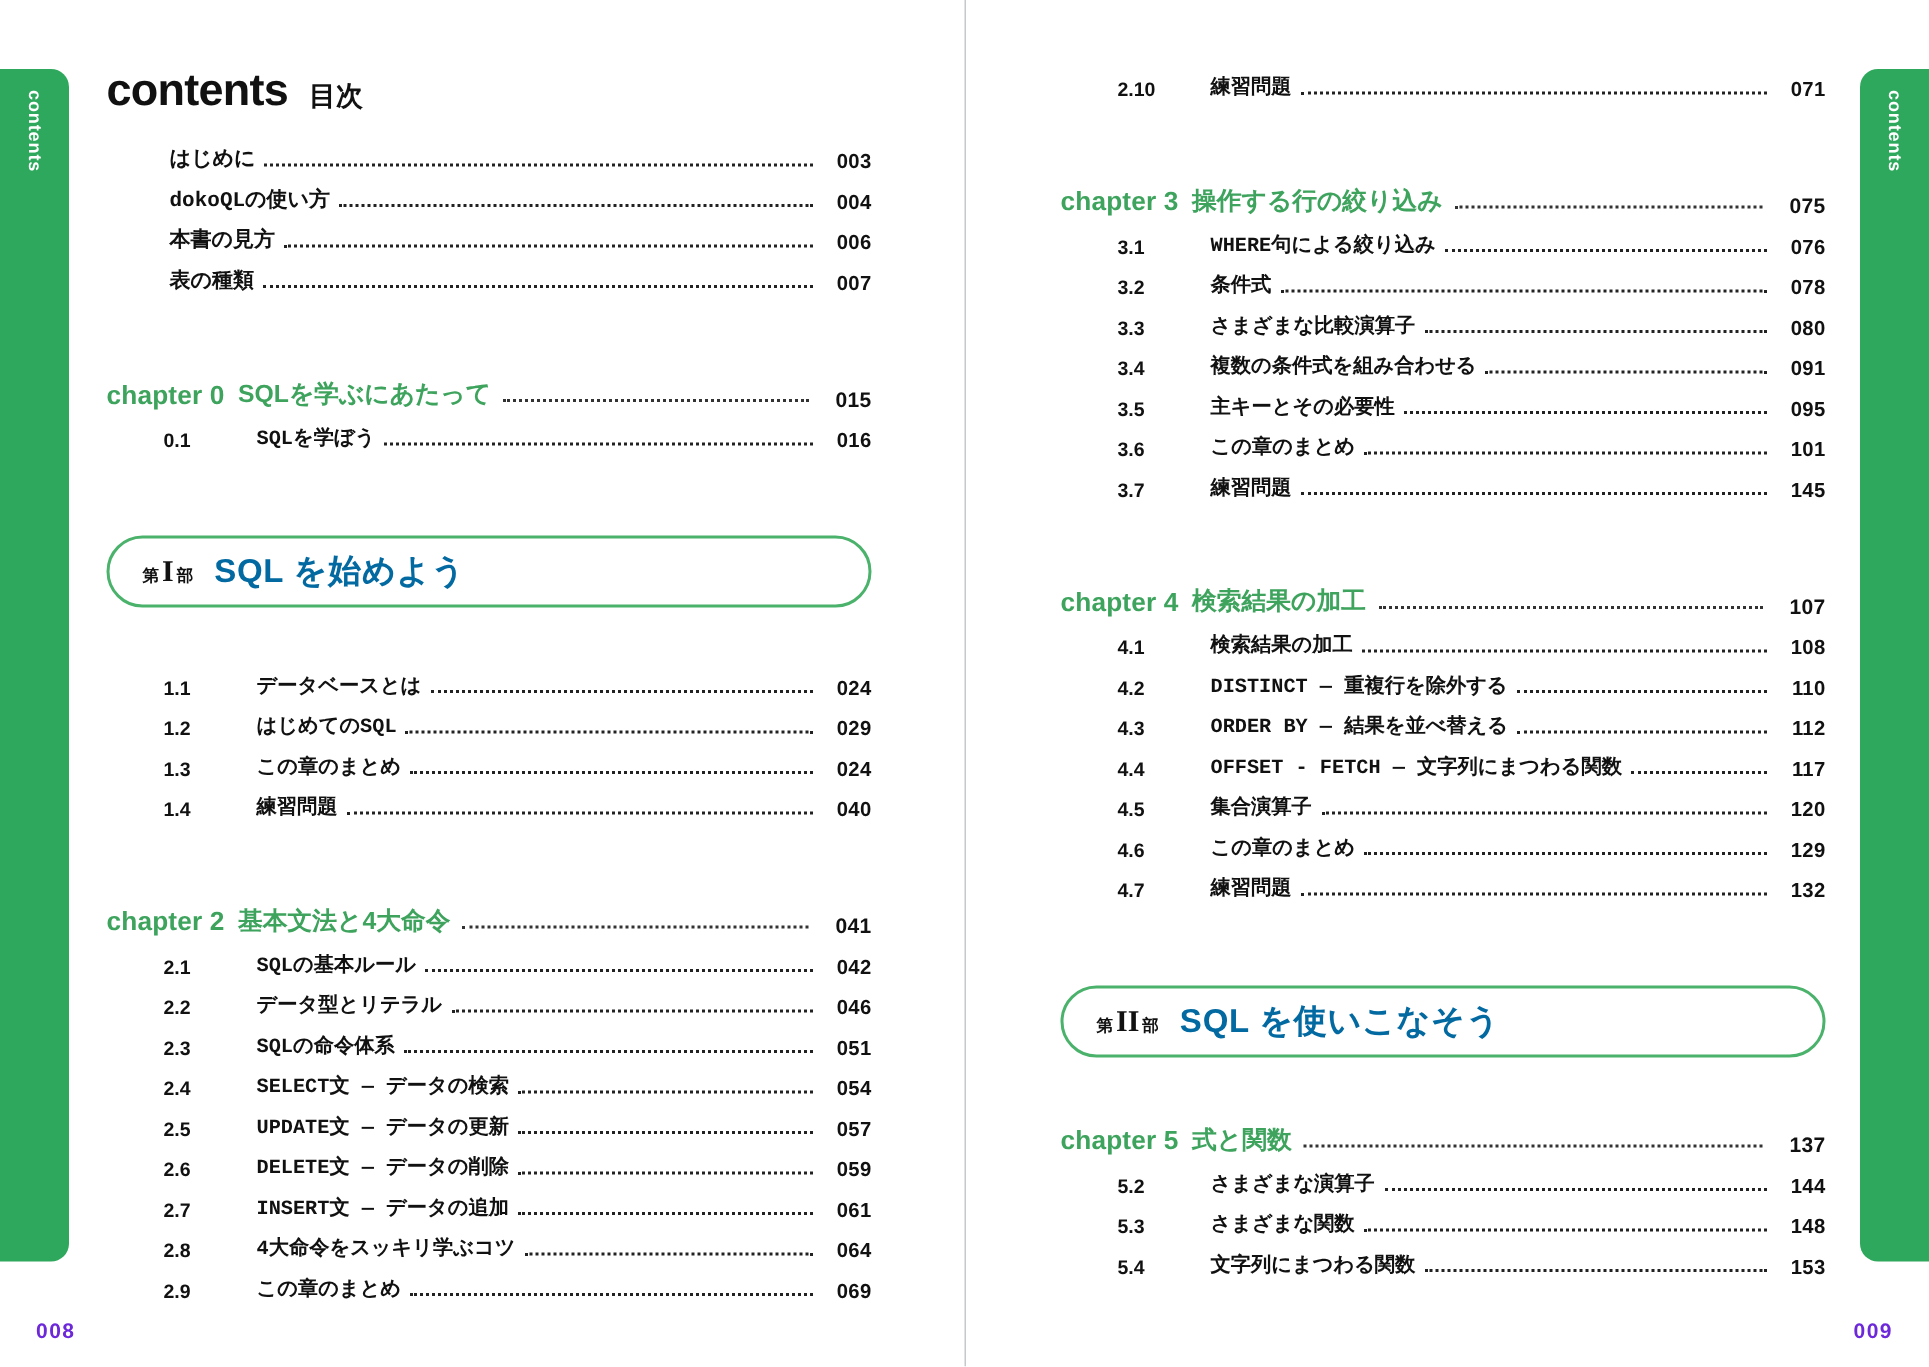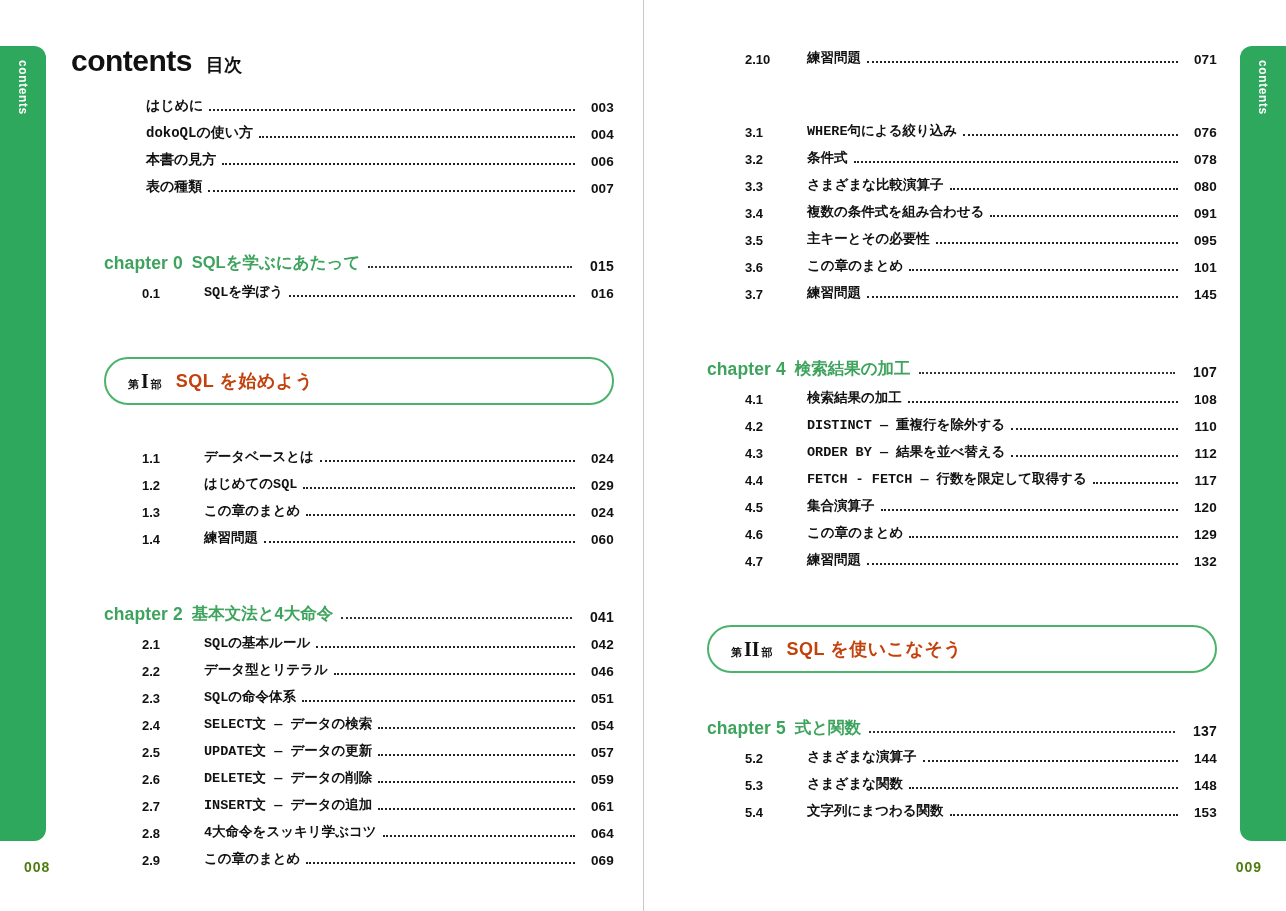--- a/index.html
+++ b/index.html
@@ -199,34 +199,34 @@
     align-items: baseline;
   }
   .part-label .small { font-size: 11px; }
   .part-label .roman {
     font-size: 20px;
     font-family: "Liberation Serif", "DejaVu Serif", serif;
     font-weight: 700;
     margin: 0 2px;
   }
   .part-title {
-    color: #c2410c;
-    font-size: 18px;
+    color: #0369a1;
+    font-size: 22px;
     font-weight: 600;
     margin-left: 14px;
     letter-spacing: 0.5px;
   }
 
   
   .folio {
     position: absolute;
-    bottom: 36px;
+    bottom: 16px;
     font-size: 14px;
     font-weight: 600;
-    color: #4d7c0f;
+    color: #6d28d9;
     letter-spacing: 1px;
   }
   .folio-left  { left: 24px; }
   .folio-right { right: 24px; }
 
   .gap-lg { height: 34px; }
   .gap-md { height: 22px; }
   .gap-sm { height: 12px; }
 </style>
 </head>
@@ -240,21 +240,21 @@
 
     <div class="side-tab side-tab-left">
       <span>contents</span>
     </div>
 
     <div class="masthead">
       <div class="masthead-en">contents</div>
       <div class="masthead-ja">目次</div>
     </div>
 
-    <div class="col col-left" style="top:88px;margin-left:33px;">
+    <div class="col col-left" style="top:88px;">
 
       <div>
         <div class="toc-row toc-front">
           <div class="title">はじめに</div>
           <div class="leader"></div>
           <div class="pg">003</div>
         </div>
         <div class="toc-row toc-front">
           <div class="title">dokoQLの使い方</div>
           <div class="leader"></div>
@@ -317,21 +317,21 @@
       <div class="toc-row toc-section">
         <div class="num">1.3</div>
         <div class="title">この章のまとめ</div>
         <div class="leader"></div>
         <div class="pg">024</div>
       </div>
       <div class="toc-row toc-section">
         <div class="num">1.4</div>
         <div class="title">練習問題</div>
         <div class="leader"></div>
-        <div class="pg">060</div>
+        <div class="pg">040</div>
       </div>
 
       <div class="gap-lg"></div>
       <div class="gap-sm"></div>
 
       <div class="toc-row toc-chapter">
         <div class="ch-label">chapter 2</div>
         <div class="ch-title">基本文法と4大命令</div>
         <div class="leader"></div>
         <div class="pg">041</div>
@@ -407,20 +407,26 @@
       <div class="toc-row toc-section">
         <div class="num">2.10</div>
         <div class="title">練習問題</div>
         <div class="leader"></div>
         <div class="pg">071</div>
       </div>
 
       <div class="gap-lg"></div>
       <div class="gap-sm"></div>
 
+      <div class="toc-row toc-chapter">
+        <div class="ch-label">chapter 3</div>
+        <div class="ch-title">操作する行の絞り込み</div>
+        <div class="leader"></div>
+        <div class="pg">075</div>
+      </div>
       <div class="toc-row toc-section">
         <div class="num">3.1</div>
         <div class="title">WHERE句による絞り込み</div>
         <div class="leader"></div>
         <div class="pg">076</div>
       </div>
       <div class="toc-row toc-section">
         <div class="num">3.2</div>
         <div class="title">条件式</div>
         <div class="leader"></div>
@@ -479,21 +485,21 @@
         <div class="pg">110</div>
       </div>
       <div class="toc-row toc-section">
         <div class="num">4.3</div>
         <div class="title">ORDER BY ― 結果を並べ替える</div>
         <div class="leader"></div>
         <div class="pg">112</div>
       </div>
       <div class="toc-row toc-section">
         <div class="num">4.4</div>
-        <div class="title">FETCH - FETCH ― 行数を限定して取得する</div>
+        <div class="title">OFFSET - FETCH ― 文字列にまつわる関数</div>
         <div class="leader"></div>
         <div class="pg">117</div>
       </div>
       <div class="toc-row toc-section">
         <div class="num">4.5</div>
         <div class="title">集合演算子</div>
         <div class="leader"></div>
         <div class="pg">120</div>
       </div>
       <div class="toc-row toc-section">

